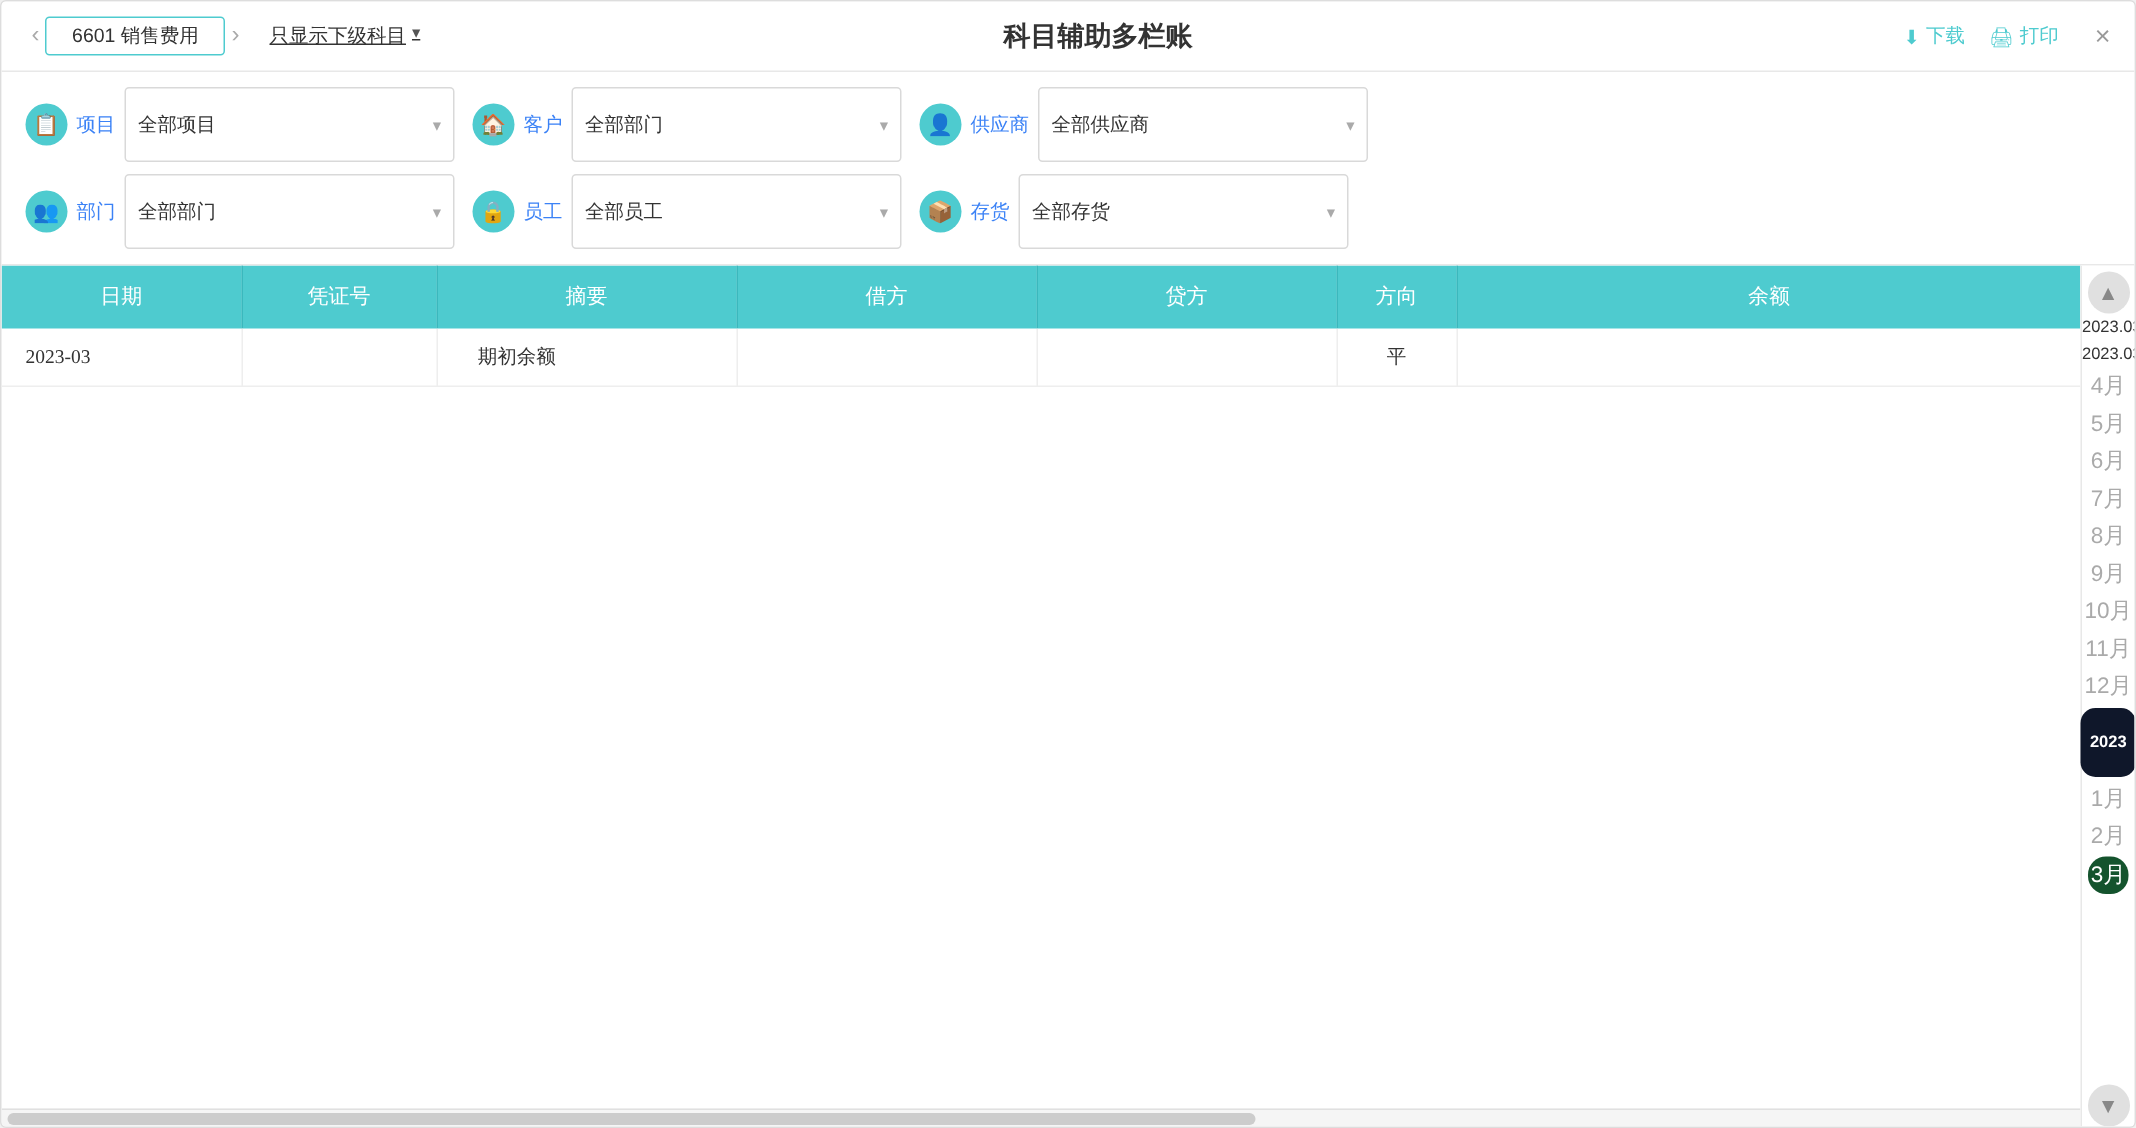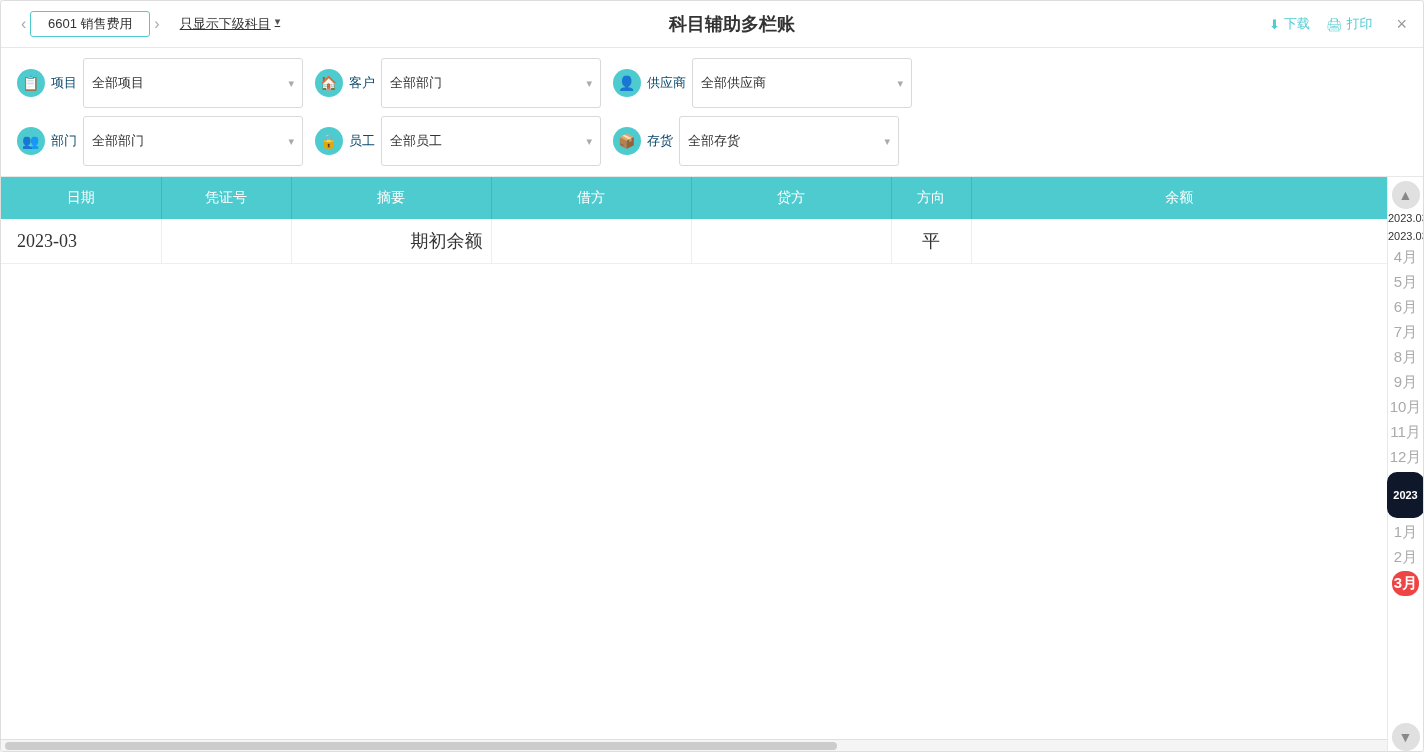--- a/index.html
+++ b/index.html
@@ -116,21 +116,21 @@
       border-radius: 50%;
       background: #4ecbcf;
       display: flex;
       align-items: center;
       justify-content: center;
       color: white;
       font-size: 14px;
       flex-shrink: 0;
     }
     .filter-label {
-      color: #0c4a6e;
+      color: #3b82f6;
       font-size: 13px;
       white-space: nowrap;
     }
     .filter-select {
       display: flex;
       align-items: center;
       border: 1px solid #d9d9d9;
       border-radius: 3px;
       padding: 15px 8px;
       background: #fff;
@@ -165,25 +165,25 @@
       text-align: center;
       font-size: 14px;
       border-right: 1px solid #3bb8bd;
     }
     thead tr th:last-child { border-right: none; }
     tbody tr td {
       padding: 10px 8px;
       text-align: center;
       border-bottom: 1px solid #eee;
       border-right: 1px solid #eee;
-      font-size: 18px;
+      font-size: 13px;
       color: #333;
     }
     tbody tr td:first-child { text-align: left; padding-left: 16px; }
-    tbody tr td:nth-child(3) { text-align: right; padding-left: 12px; }
+    tbody tr td:nth-child(3) { text-align: left; padding-left: 27px; }
     tbody tr td:last-child { border-right: none; }
 
     
     .h-scrollbar-track {
       height: 12px;
       background: #f5f5f5;
       border-top: 1px solid #e0e0e0;
       margin-right: 36px;
       position: relative;
     }
@@ -227,26 +227,26 @@
     .month-item {
       font-size: 15px;
       color: #aaa;
       cursor: pointer;
       padding: 3px 0;
       text-align: center;
       width: 100%;
       white-space: nowrap;
     }
     .month-item.active-selected {
-      background: #ef4444;
+      background: #14532d;
       color: #fff;
       border-radius: 12px;
       margin: 1px 4px;
       width: calc(100% - 8px);
-      font-weight: bold;
+      font-weight: normal;
     }
     .year-badge {
       background: #0f172a;
       color: #fff;
       border-radius: 10px;
       padding: 17px 6px;
       font-size: 11px;
       font-weight: bold;
       margin: 2px 0;
     }

